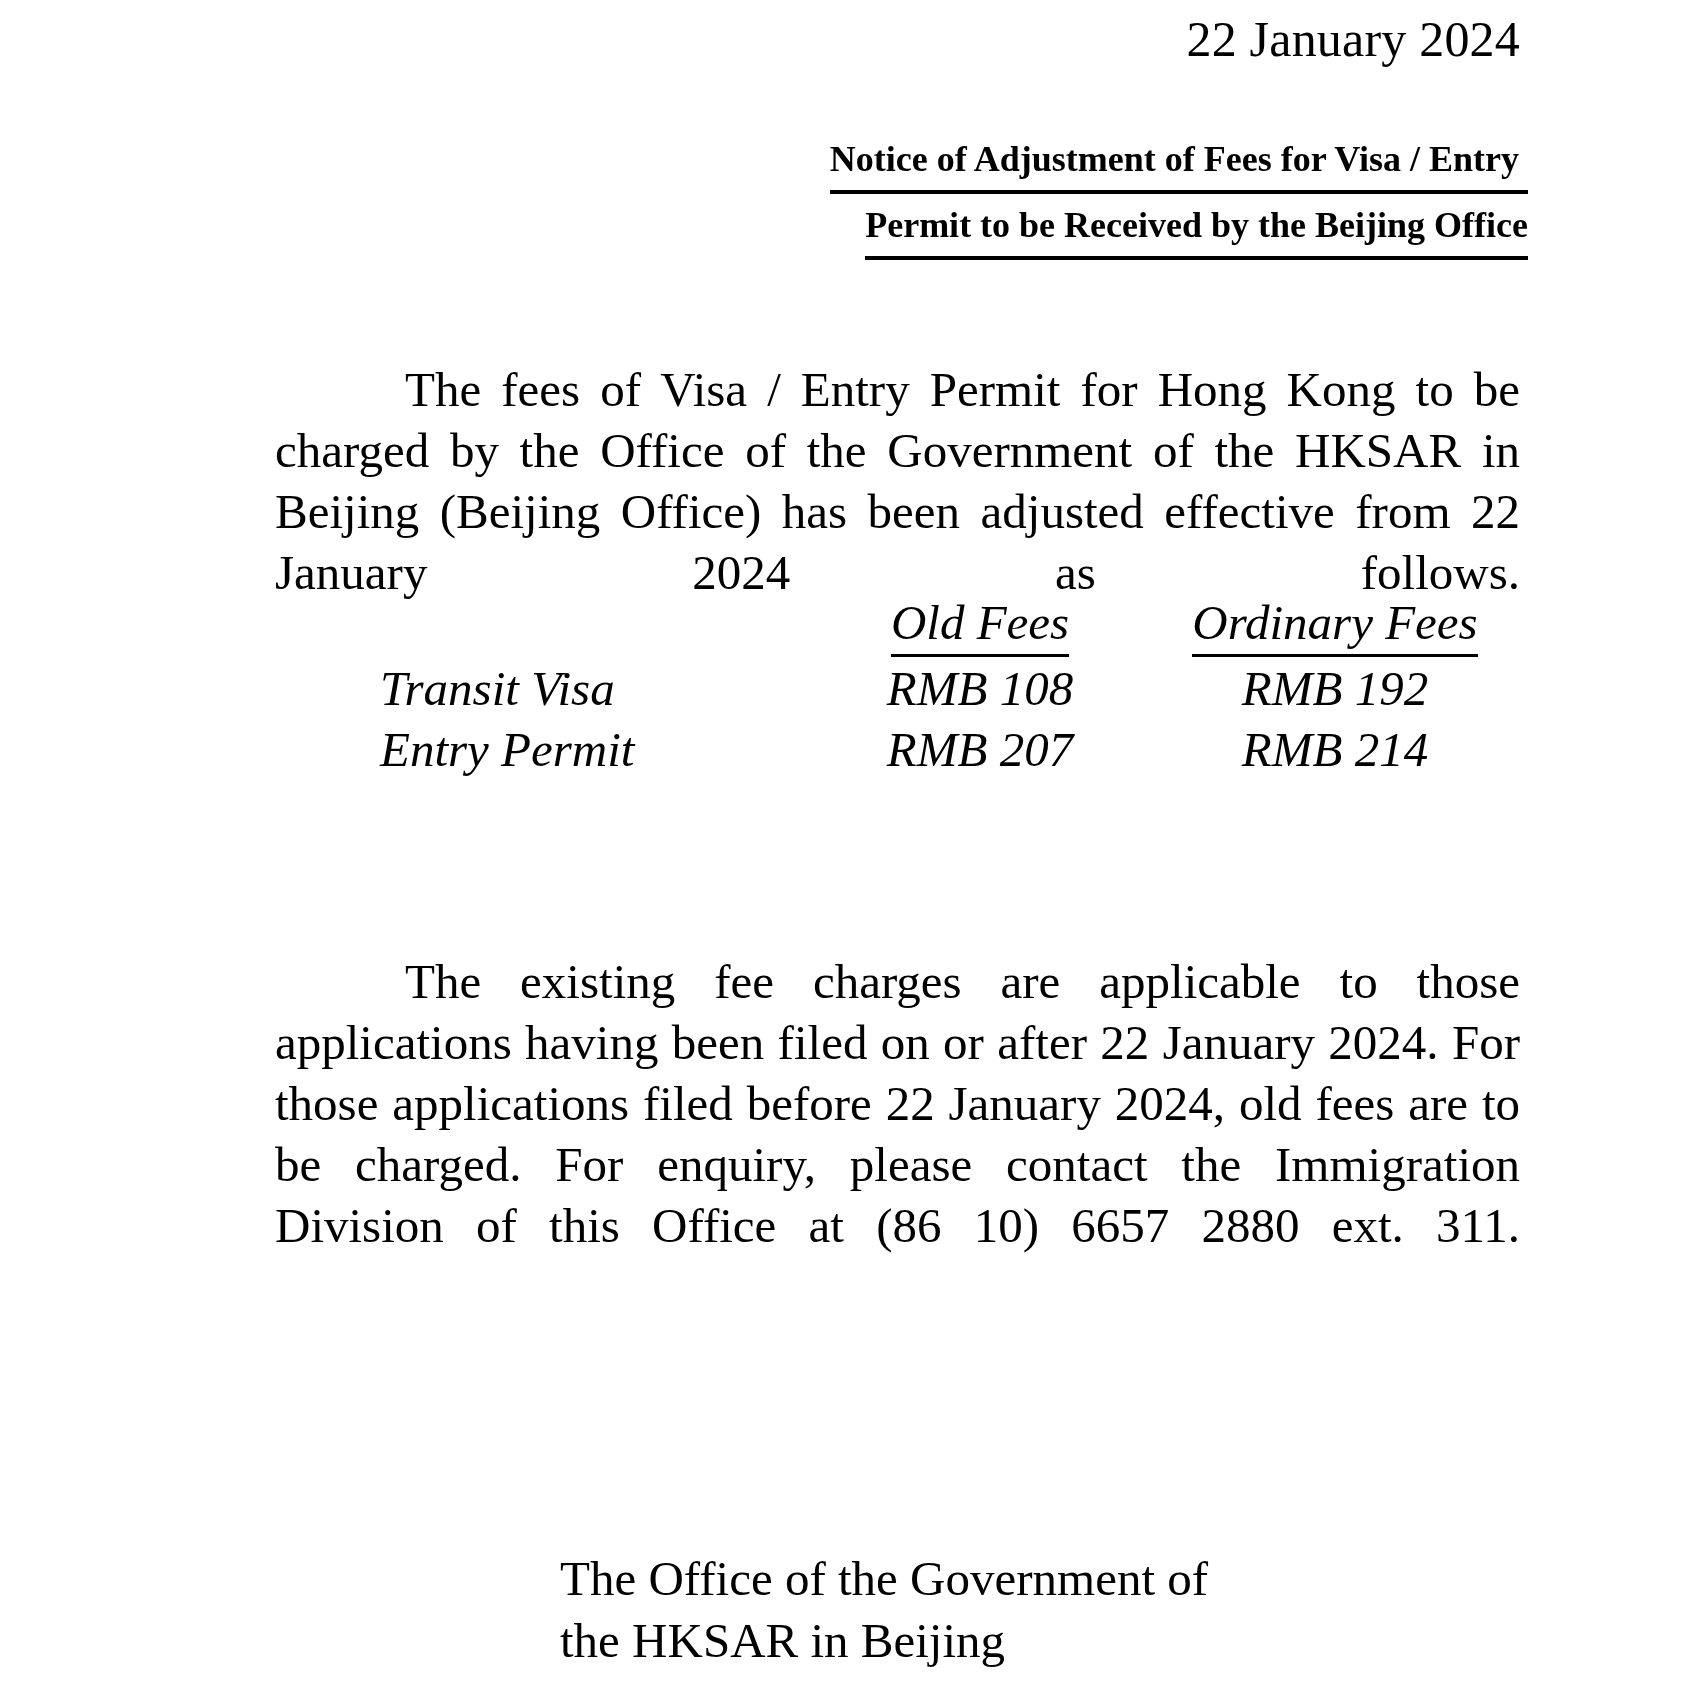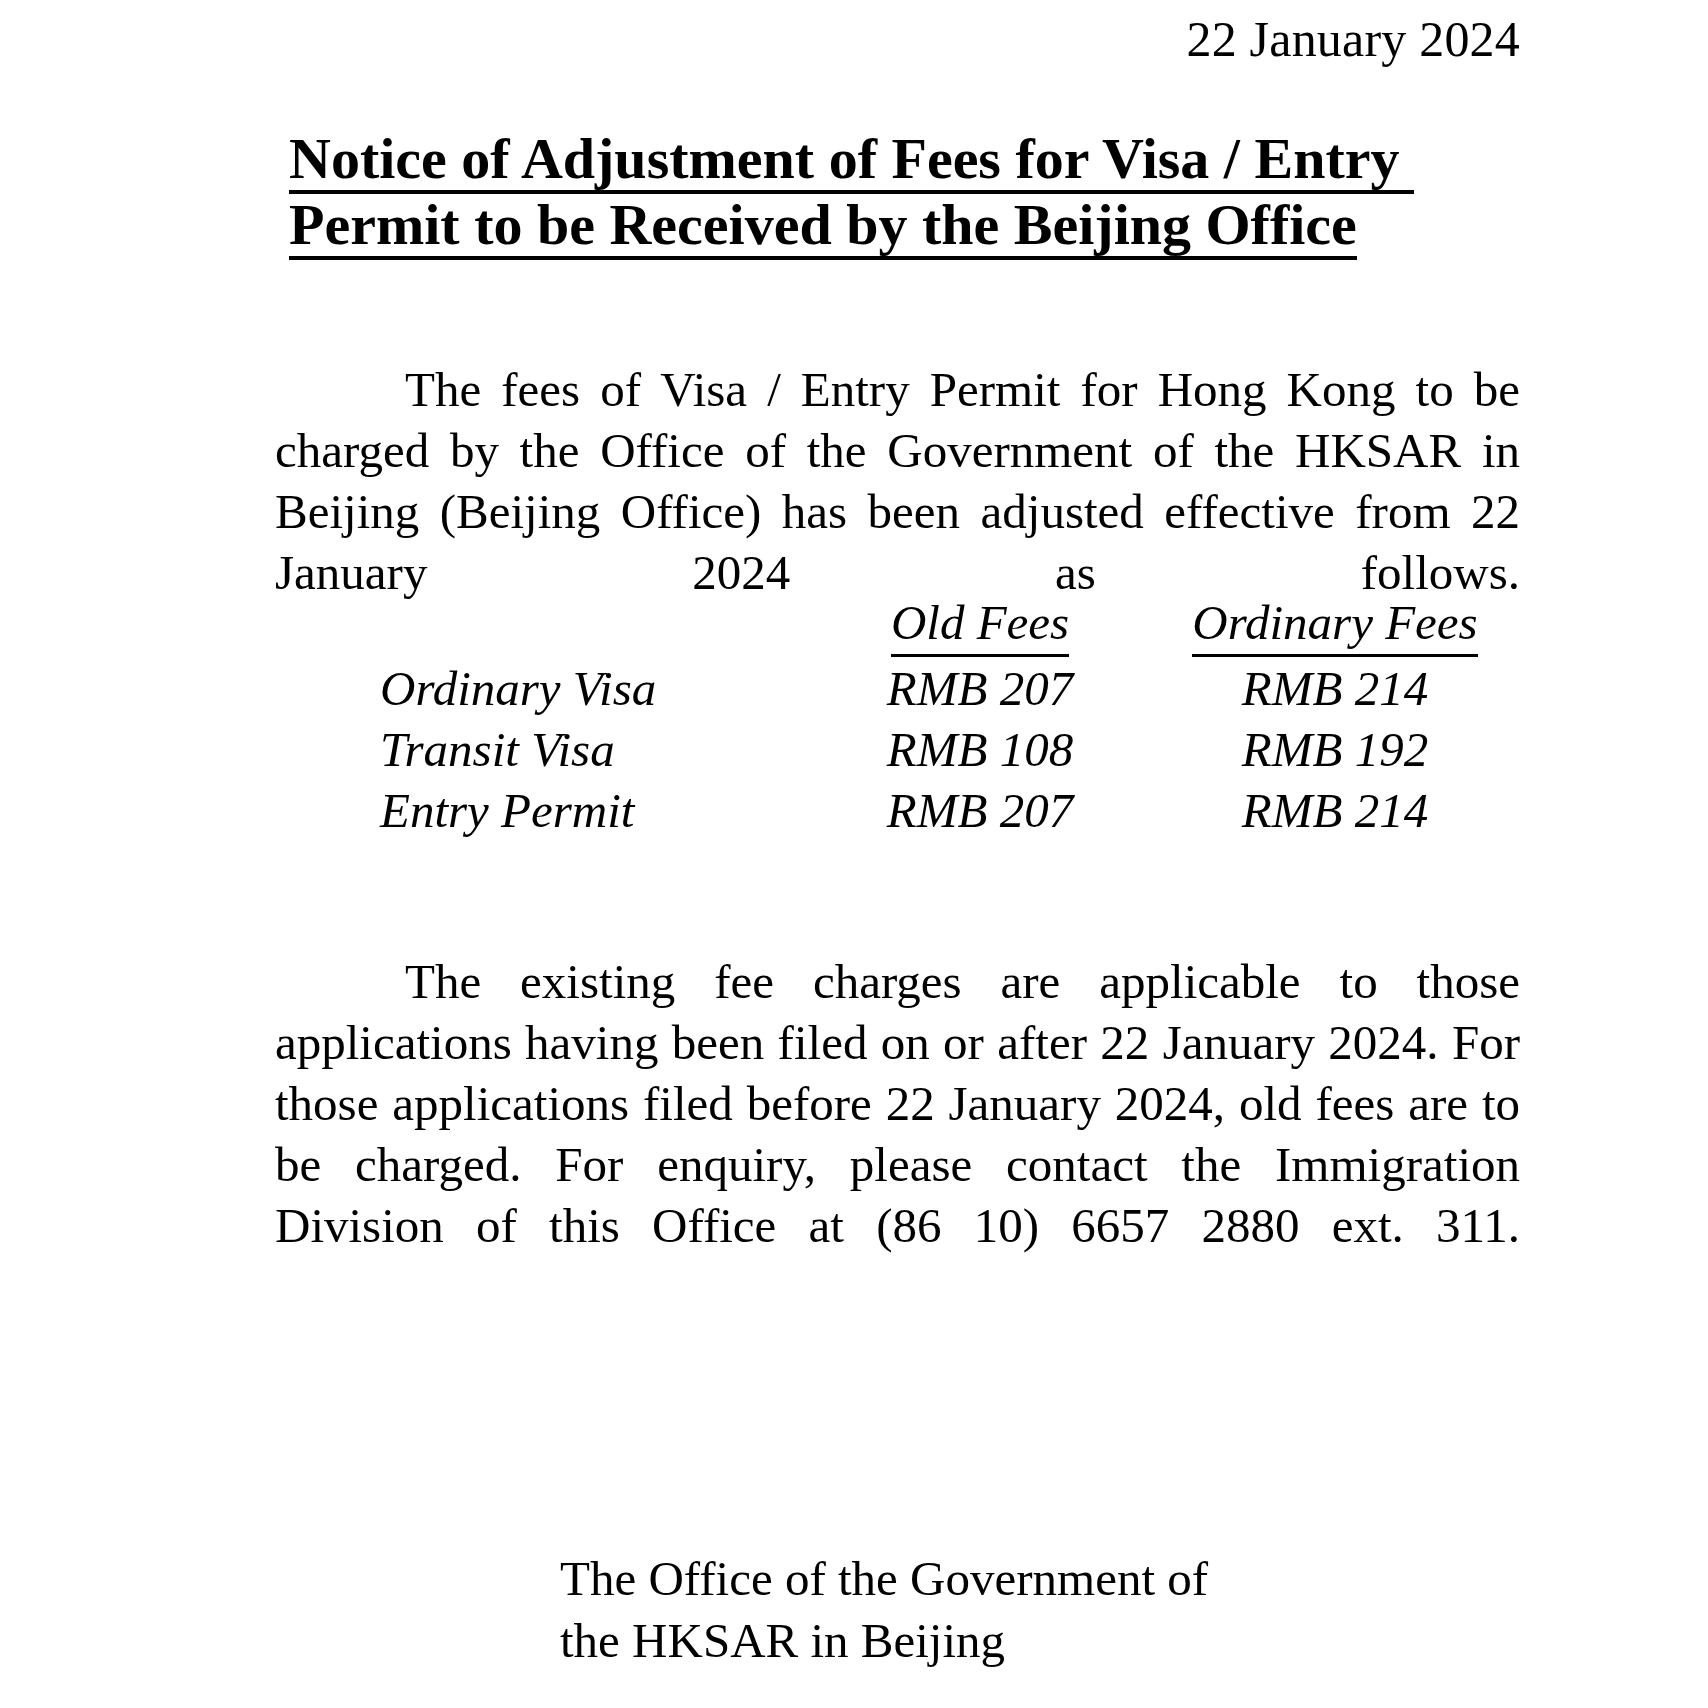--- a/index.html
+++ b/index.html
@@ -33,24 +33,24 @@
     text-align: right;
     font-size: 50px;
     line-height: 62px;
     letter-spacing: 0.2px;
   }
 
   
   .doc-title {
     position: absolute;
     top: 128px;
-    left: 289px;
+    left: 283px;
     width: 1245px;
-    text-align: left;
-    font-size: 58px;
+    text-align: right;
+    font-size: 36px;
     font-weight: bold;
     line-height: 62px;
   }
   .doc-title .tline {
     display: inline-block;
     border-bottom: 4px solid #000;
     padding-bottom: 0px;
     white-space: pre;
   }
 
@@ -149,25 +149,20 @@
         <th class="col-old">
           <span class="hdr-underline">Old Fees</span>
         </th>
         <th class="col-new">
           <span class="hdr-underline">Ordinary Fees</span>
         </th>
       </tr>
     </thead>
     <tbody>
       <tr>
-        <td class="col-label">Ordinary Visa</td>
-        <td class="col-old">RMB 207</td>
-        <td class="col-new">RMB 214</td>
-      </tr>
-      <tr>
         <td class="col-label">Transit Visa</td>
         <td class="col-old">RMB 108</td>
         <td class="col-new">RMB 192</td>
       </tr>
       <tr>
         <td class="col-label">Entry Permit</td>
         <td class="col-old">RMB 207</td>
         <td class="col-new">RMB 214</td>
       </tr>
     </tbody>

